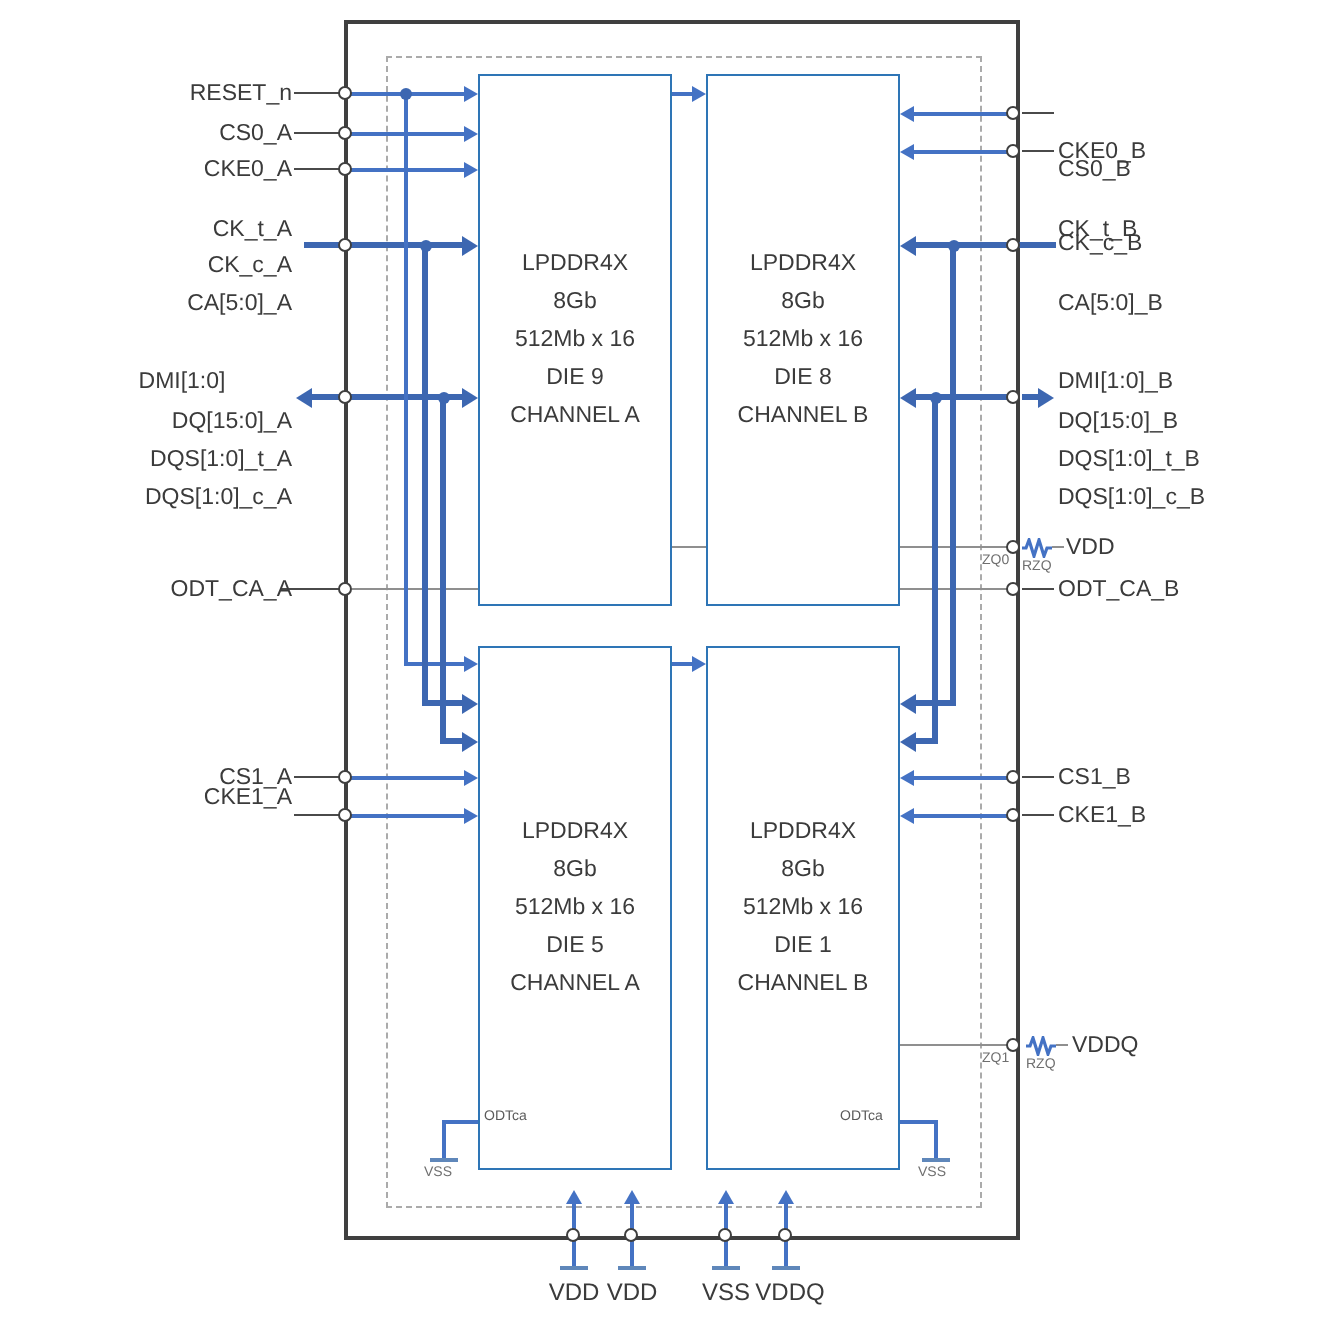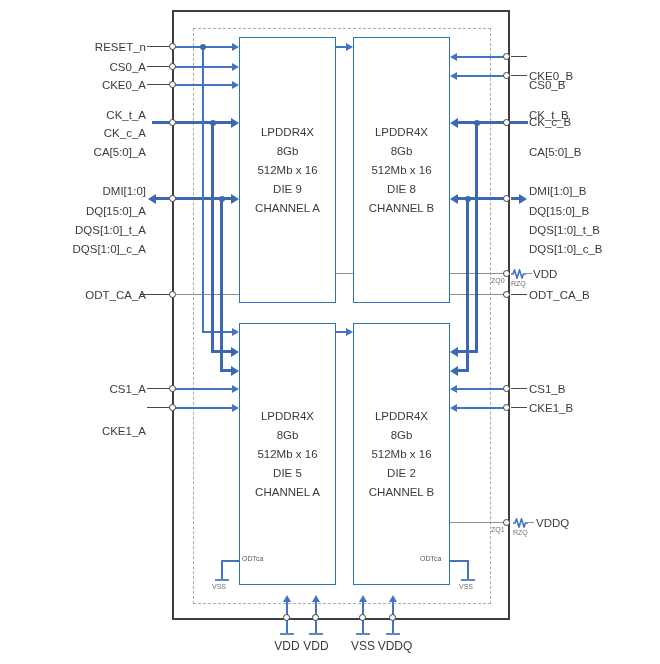--- a/index.html
+++ b/index.html
@@ -63,37 +63,37 @@
     <div>LPDDR4X</div>
     <div>8Gb</div>
     <div>512Mb x 16</div>
     <div>DIE 5</div>
     <div>CHANNEL A</div>
   </div>
   <div class="abs blk" style="left:353px;top:323px;width:97px;height:262px;">
     <div>LPDDR4X</div>
     <div>8Gb</div>
     <div>512Mb x 16</div>
-    <div>DIE 2</div>
+    <div>DIE 1</div>
     <div>CHANNEL B</div>
   </div>
 
   <div class="abs lbl lbl-l" style="left:36px;top:40px;">RESET_n</div>
   <div class="abs lbl lbl-l" style="left:36px;top:60px;">CS0_A</div>
   <div class="abs lbl lbl-l" style="left:36px;top:78px;">CKE0_A</div>
   <div class="abs lbl lbl-l" style="left:36px;top:108px;">CK_t_A</div>
   <div class="abs lbl lbl-l" style="left:36px;top:126px;">CK_c_A</div>
   <div class="abs lbl lbl-l" style="left:36px;top:145px;">CA[5:0]_A</div>
-  <div class="abs lbl lbl-l" style="left:36px;top:184px;">DMI[1:0]</div>
+  <div class="abs lbl lbl-l" style="left:36px;top:184px;text-align:center;">DMI[1:0]</div>
   <div class="abs lbl lbl-l" style="left:36px;top:204px;">DQ[15:0]_A</div>
   <div class="abs lbl lbl-l" style="left:36px;top:223px;">DQS[1:0]_t_A</div>
   <div class="abs lbl lbl-l" style="left:36px;top:242px;">DQS[1:0]_c_A</div>
   <div class="abs lbl lbl-l" style="left:36px;top:288px;">ODT_CA_A</div>
   <div class="abs lbl lbl-l" style="left:36px;top:382px;">CS1_A</div>
-  <div class="abs lbl lbl-l" style="left:36px;top:424px;">CKE1_A</div>
+  <div class="abs lbl lbl-l" style="left:36px;top:392px;">CKE1_A</div>
 
   <div class="abs tickline" style="left:147px;top:46px;width:23px;"></div>
   <div class="abs tickline" style="left:147px;top:66px;width:23px;"></div>
   <div class="abs tickline" style="left:147px;top:84px;width:23px;"></div>
   <div class="abs tickline" style="left:140px;top:294px;width:30px;"></div>
   <div class="abs tickline" style="left:147px;top:388px;width:23px;"></div>
   <div class="abs tickline" style="left:147px;top:407px;width:23px;"></div>
 
   <div class="abs hl" style="left:175px;top:46px;width:57px;"></div>
   <div class="abs ar" style="left:232px;top:43px;"></div>

